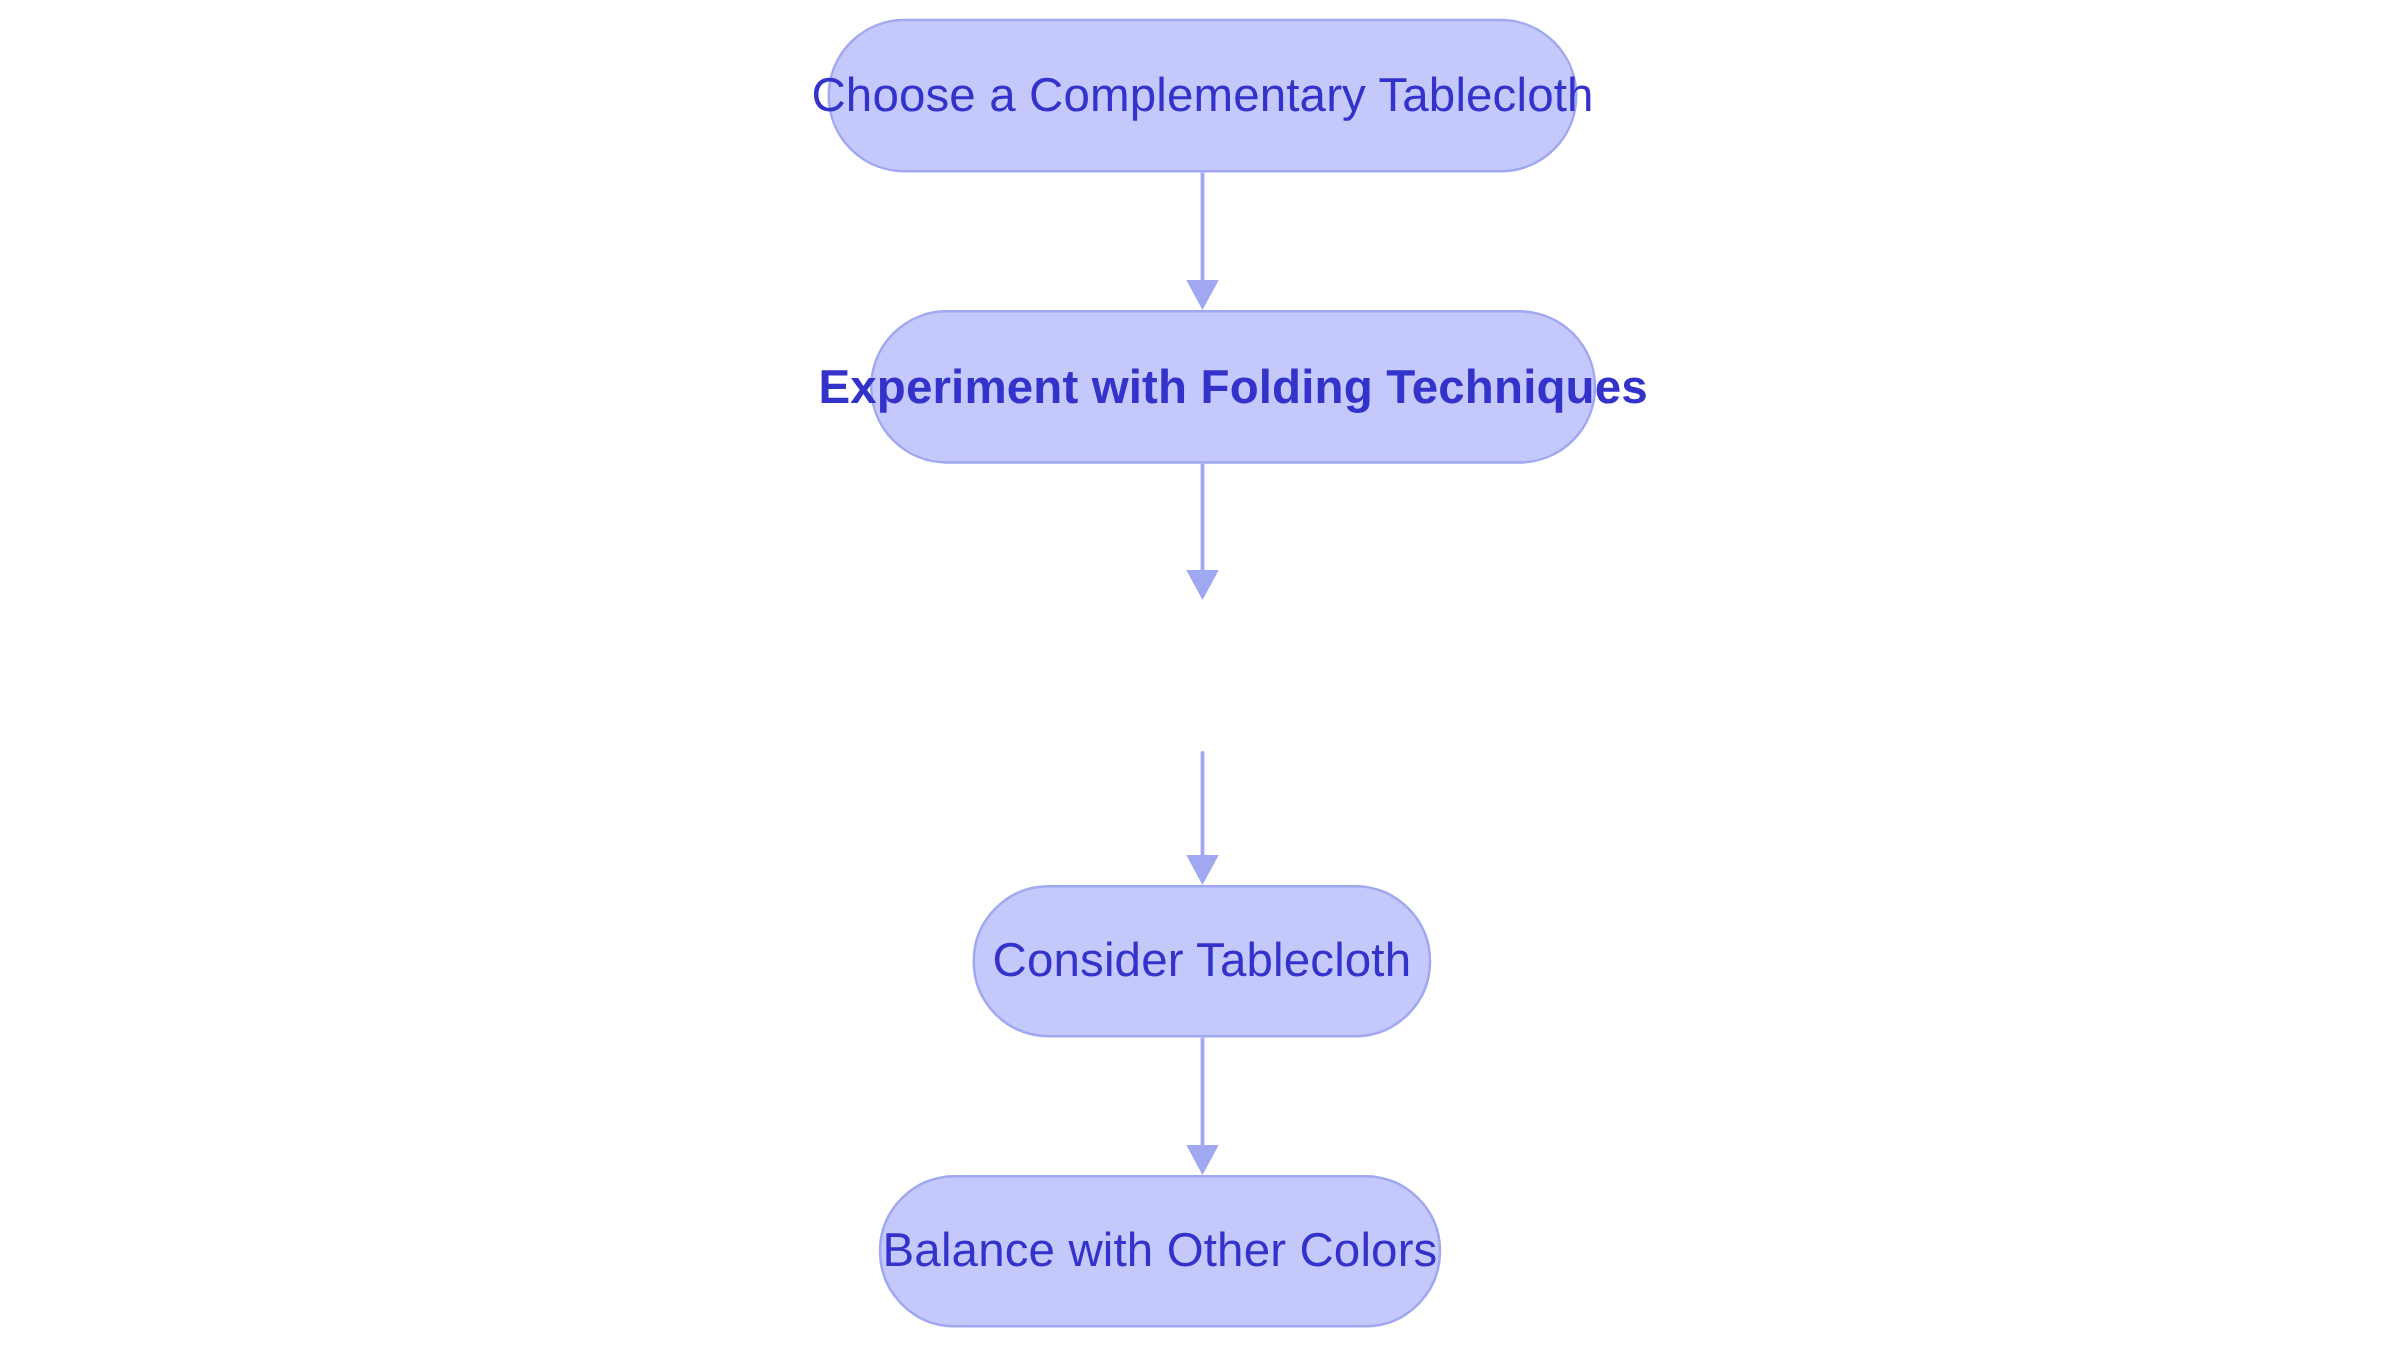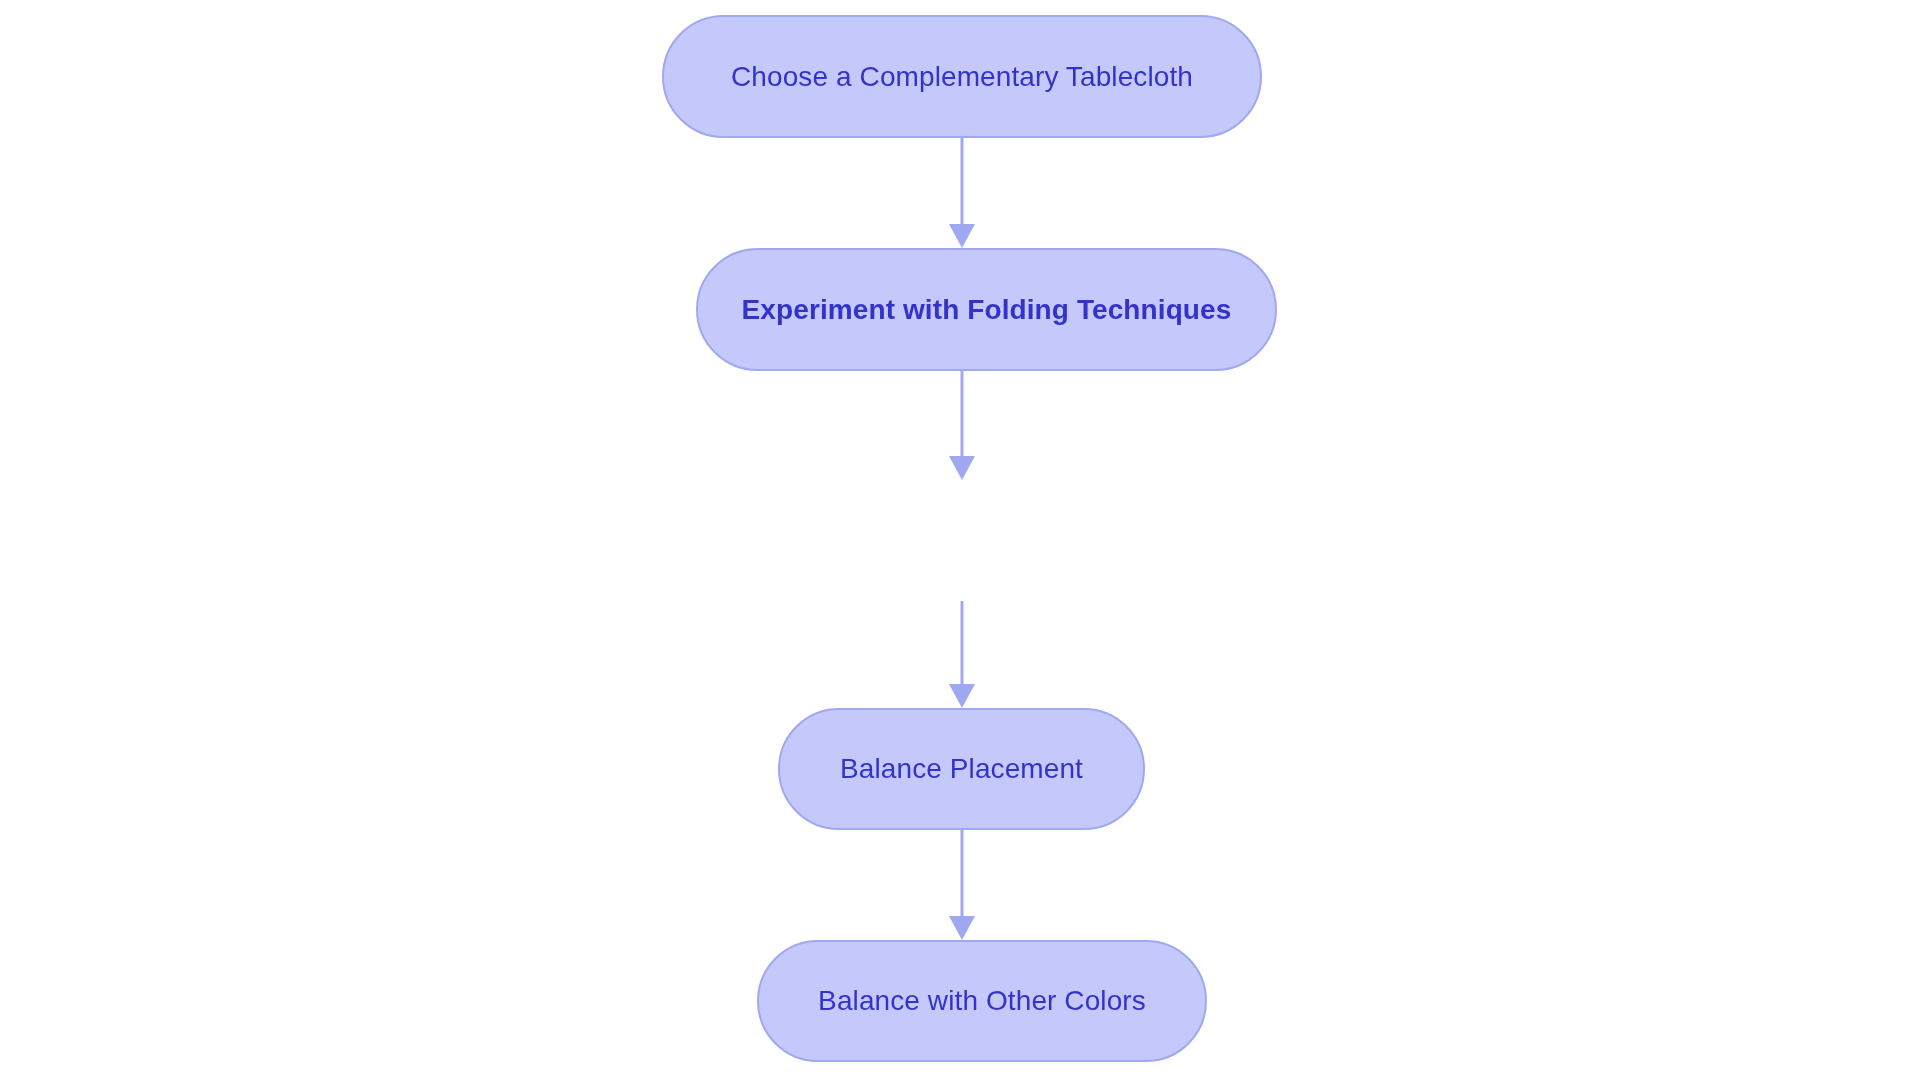--- a/index.html
+++ b/index.html
@@ -26,21 +26,21 @@
     position: absolute;
     box-sizing: border-box;
     display: flex;
     align-items: center;
     justify-content: center;
     background: #c5c8fa;
     border: 2px solid #9fa8f0;
     border-radius: 62px;
     color: #3333cc;
     font-family: "Liberation Sans", sans-serif;
-    font-size: 28px;
+    font-size: 38px;
     font-weight: 400;
     letter-spacing: 0.1px;
     white-space: nowrap;
     line-height: 1;
     -webkit-font-smoothing: antialiased;
   }
 
   .flow-node-label {
     display: block;
     padding: 0 18px;
@@ -93,20 +93,20 @@
   <div class="flow-node" style="left:662px; top:15px; width:600px; height:123px;">
     <span class="flow-node-label">Choose a Complementary Tablecloth</span>
   </div>
 
   <div class="flow-node" style="left:696px; top:248px; width:581px; height:123px;font-weight:bold;">
     <span class="flow-node-label">Experiment with Folding Techniques</span>
   </div>
 
 
   <div class="flow-node" style="left:778px; top:708px; width:367px; height:122px;">
-    <span class="flow-node-label">Balance Placement</span>
+    <span class="flow-node-label">Consider Tablecloth</span>
   </div>
 
-  <div class="flow-node" style="left:757px; top:940px; width:450px; height:122px;align-items:center;">
+  <div class="flow-node" style="left:703px; top:940px; width:450px; height:122px;align-items:center;">
     <span class="flow-node-label">Balance with Other Colors</span>
   </div>
 
 </div>
 
 </body></html>

